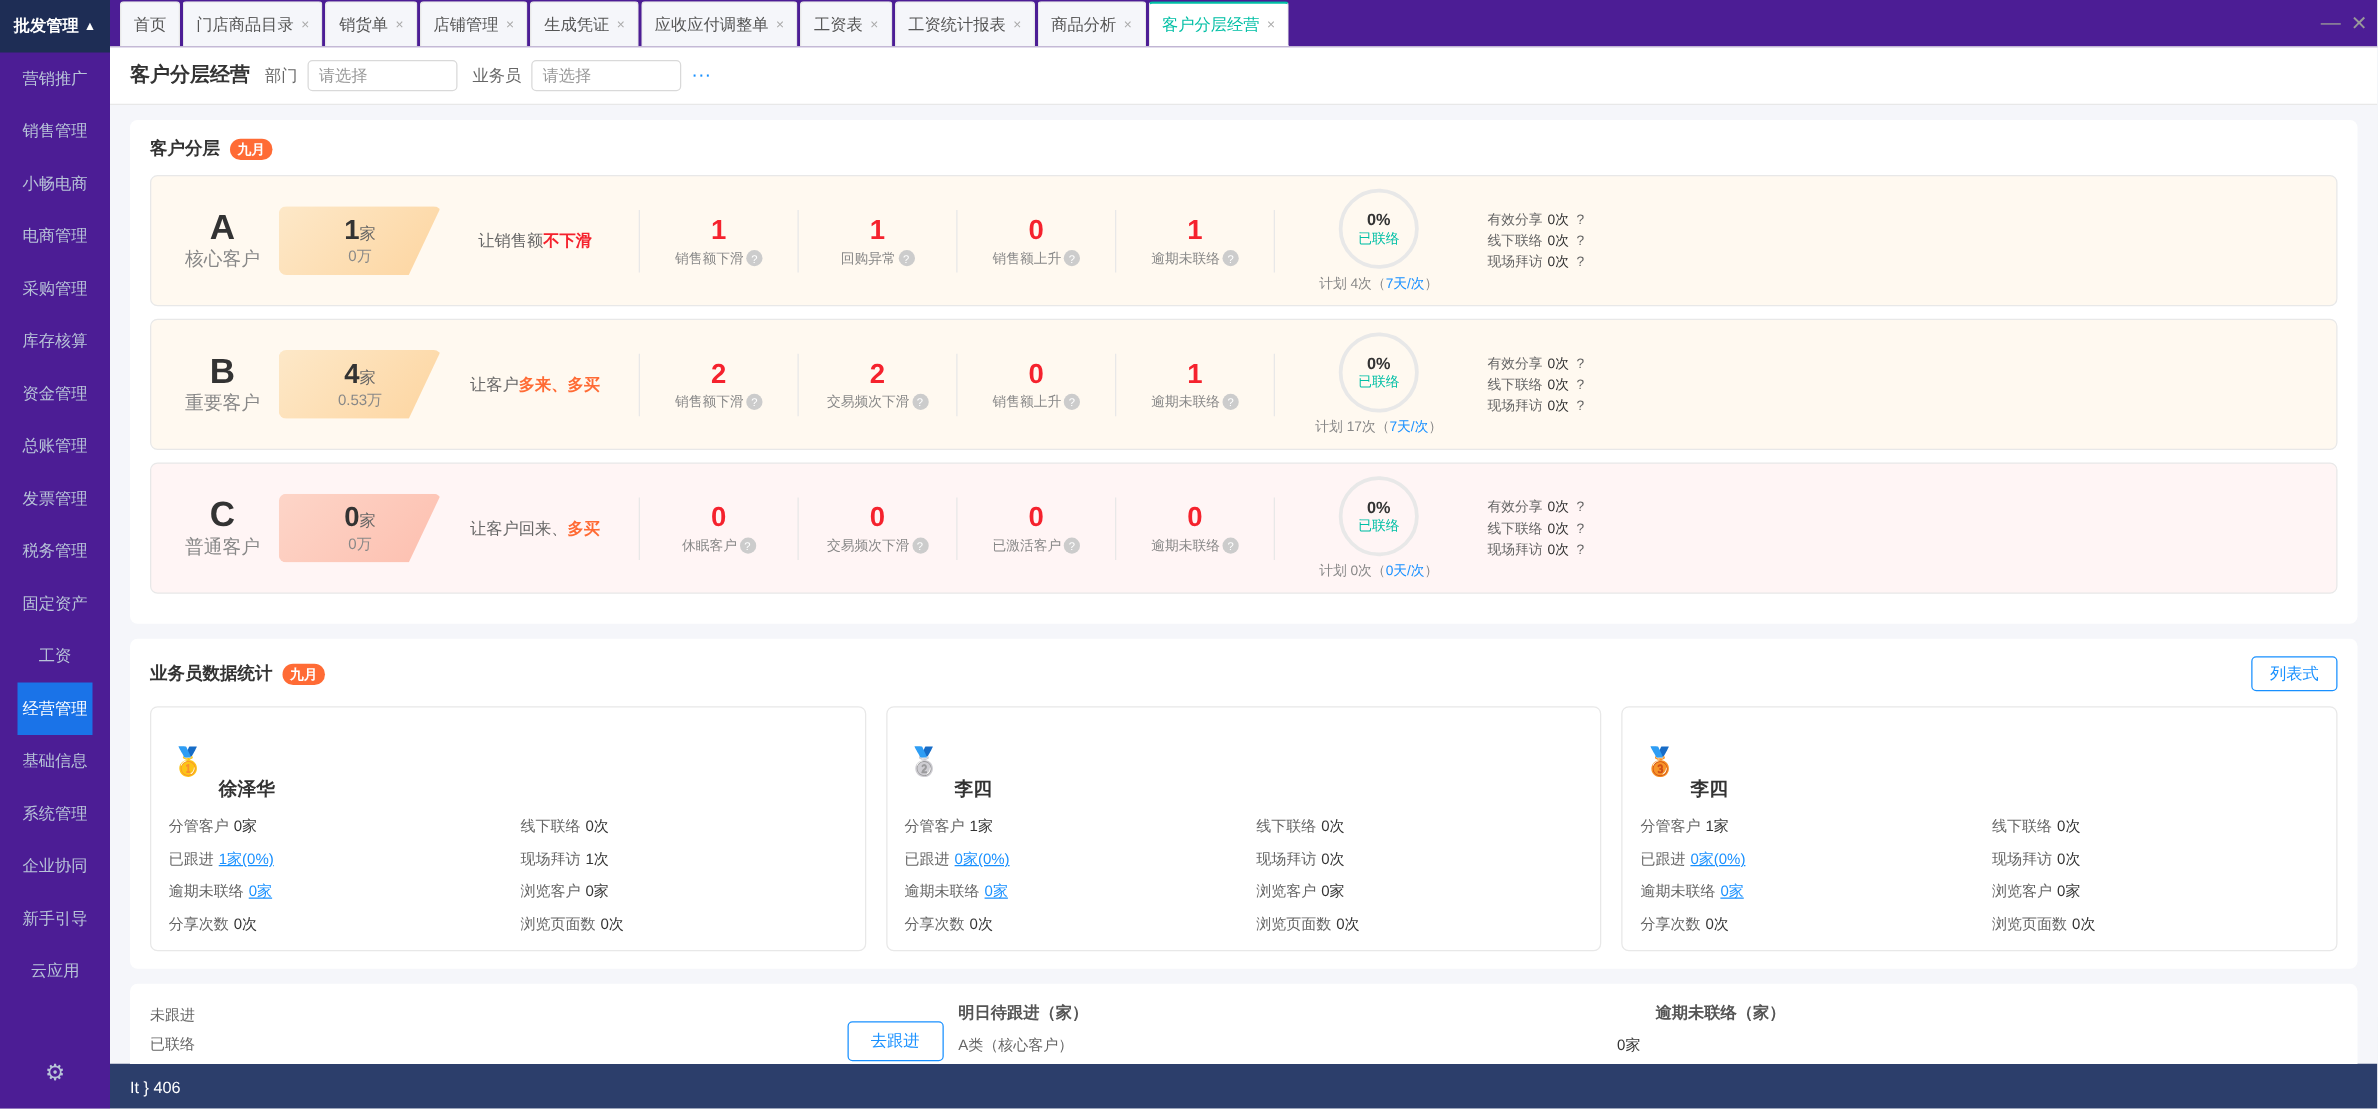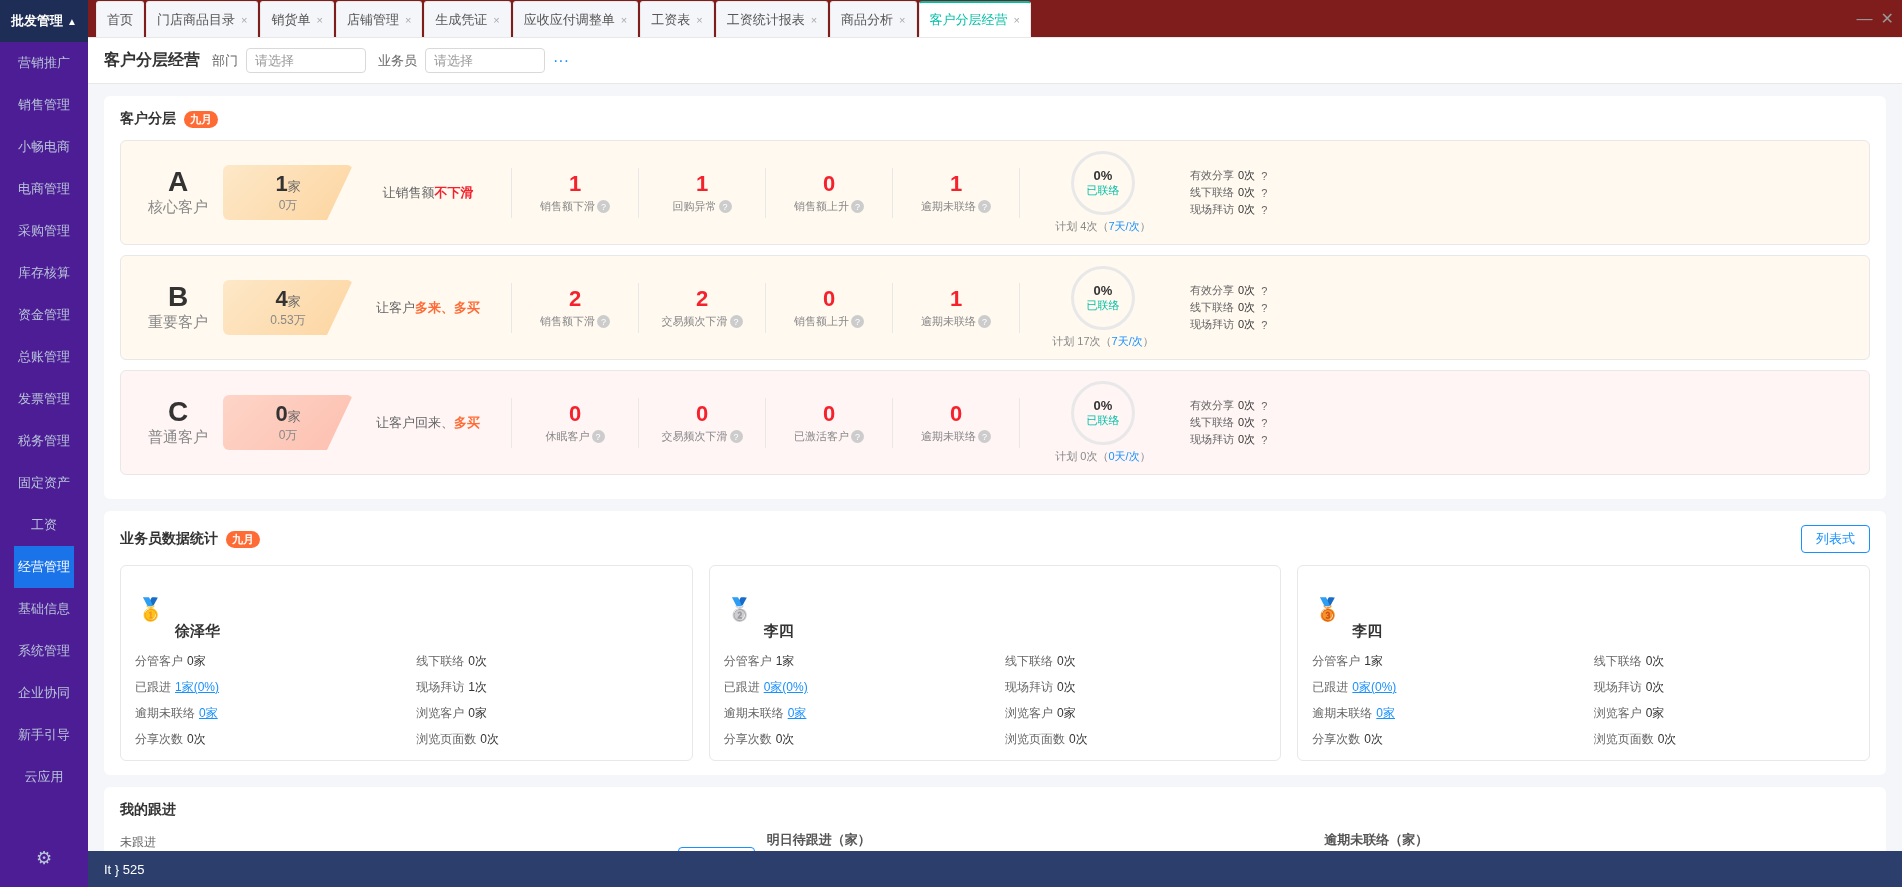--- a/index.html
+++ b/index.html
@@ -60,21 +60,21 @@
     .main {
       flex: 1;
       display: flex;
       flex-direction: column;
       overflow: hidden;
       background: #f5f6fa;
     }
 
     
     .tab-bar {
-      background: #7f1d1d;
+      background: #4c1d95;
       display: flex;
       align-items: center;
       border-bottom: 1px solid #e8e8e8;
       height: 38px;
       padding: 0 8px;
       flex-shrink: 0;
       gap: 2px;
       overflow-x: auto;
     }
     .tab {
@@ -917,23 +917,20 @@
     <div class="staff-stat-row">
       <span>浏览页面数</span>
       <span class="staff-stat-val">0次</span>
     </div>
   </div>
   </div>
         </div>
     </div>
 
     <div class="follow-section">
-      <div class="section-title">
-        <span>我的跟进</span>
-      </div>
       <div class="follow-grid">
         <div>
           <div class="sub-row">
             <span>未跟进</span>
               <span class="sub-val"></span>
           </div>
           <div class="sub-row">
             <span>已联络</span>
               <span class="sub-val"></span>
           </div>
@@ -951,15 +948,15 @@
         </div>
         <div>
           <div class="follow-col-title">逾期未联络（家）</div>
         </div>
       </div>
     </div>
 
   </div>
 
   <div class="bottom-bar">
-    <span>It } 525</span>
+    <span>It } 406</span>
   </div>
 </div>
 
 </body></html>

